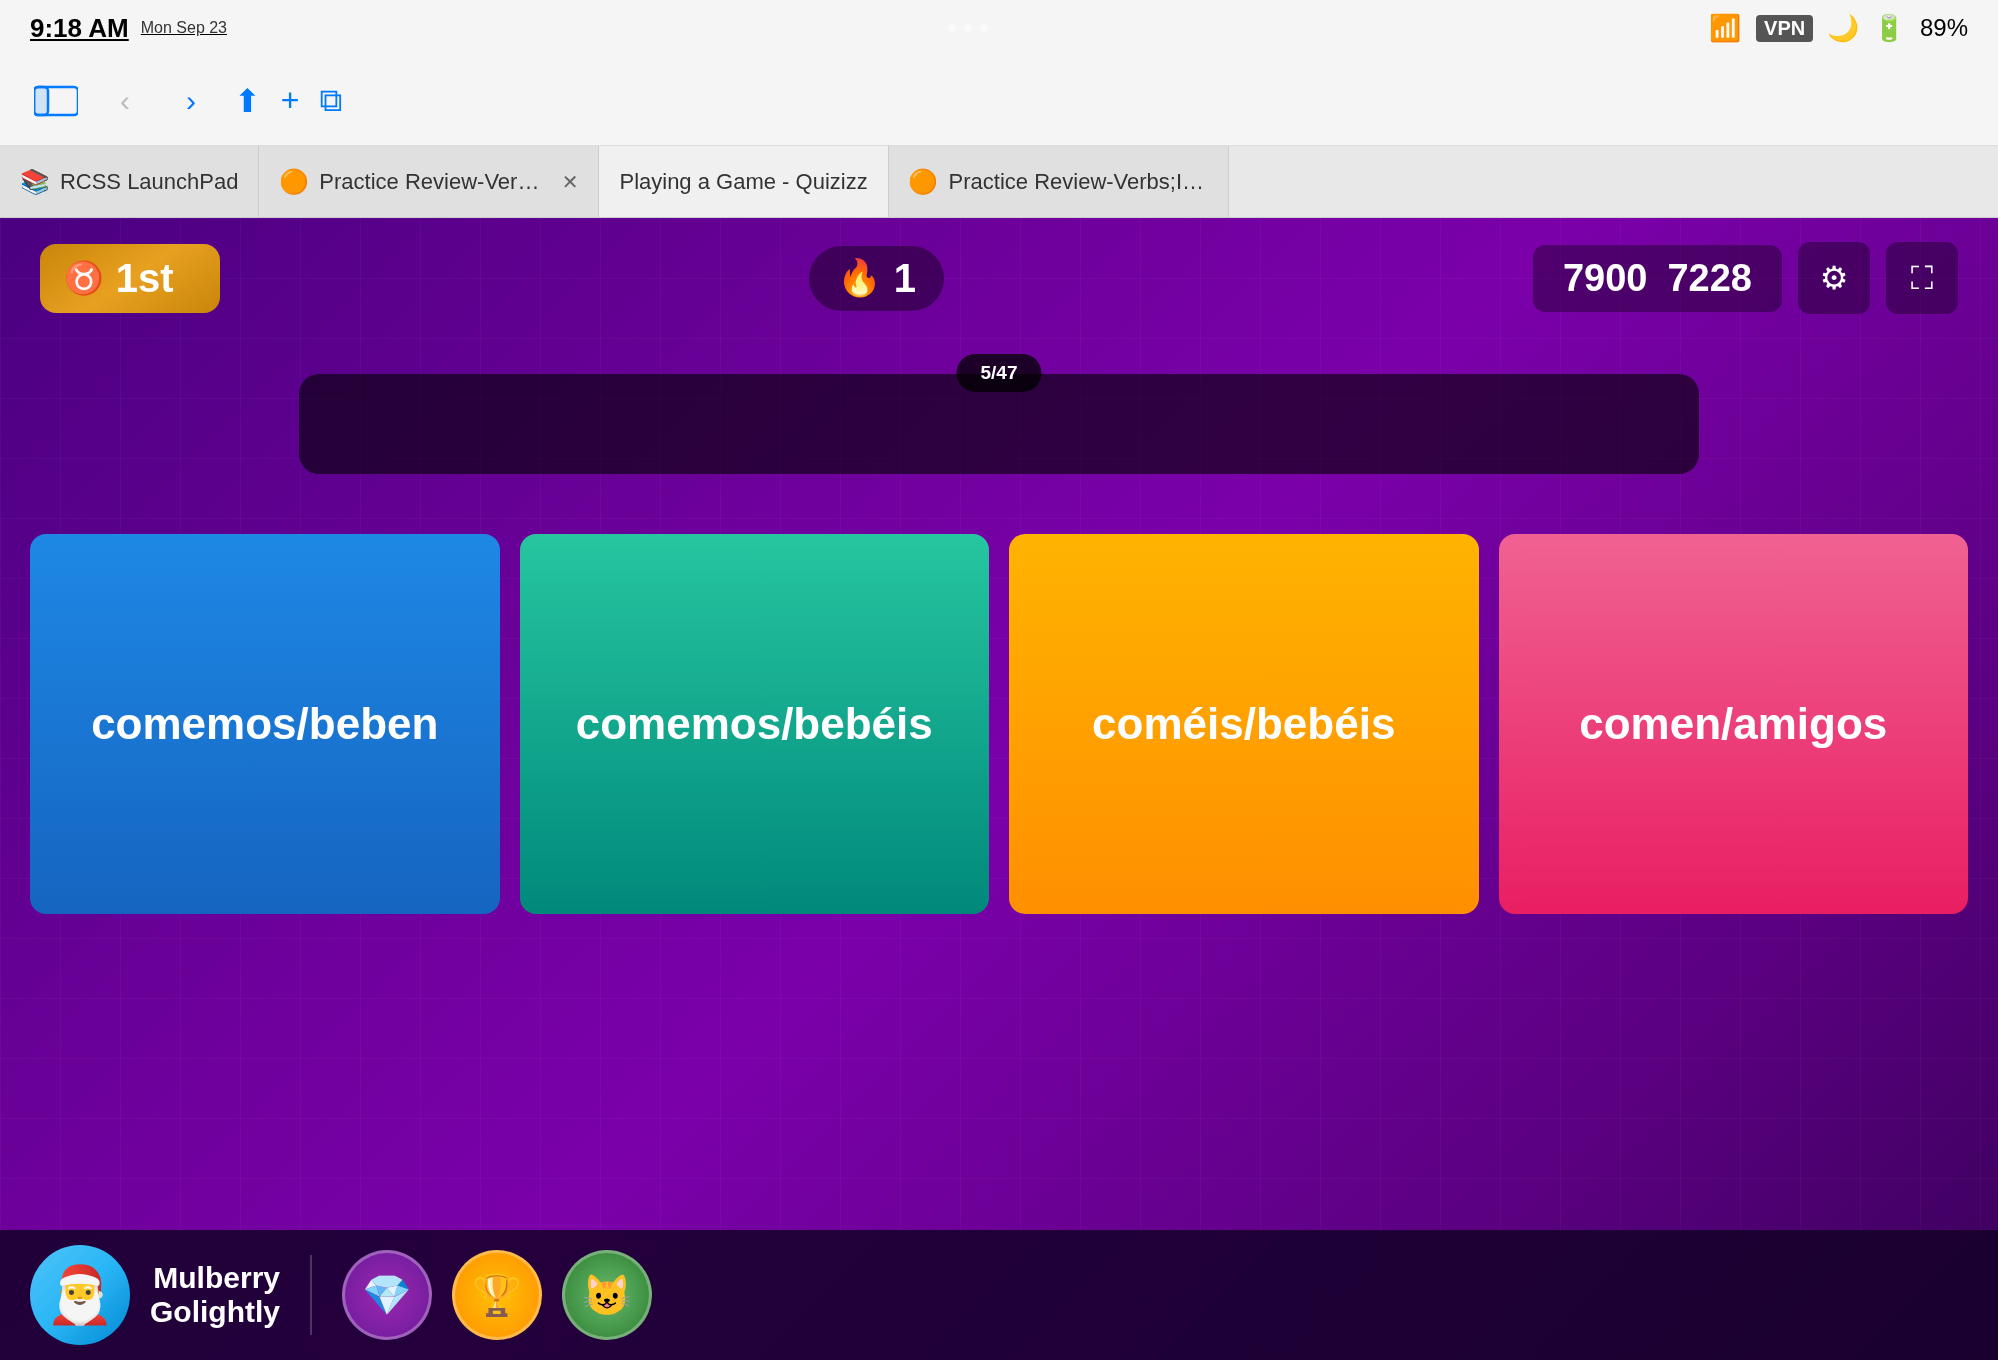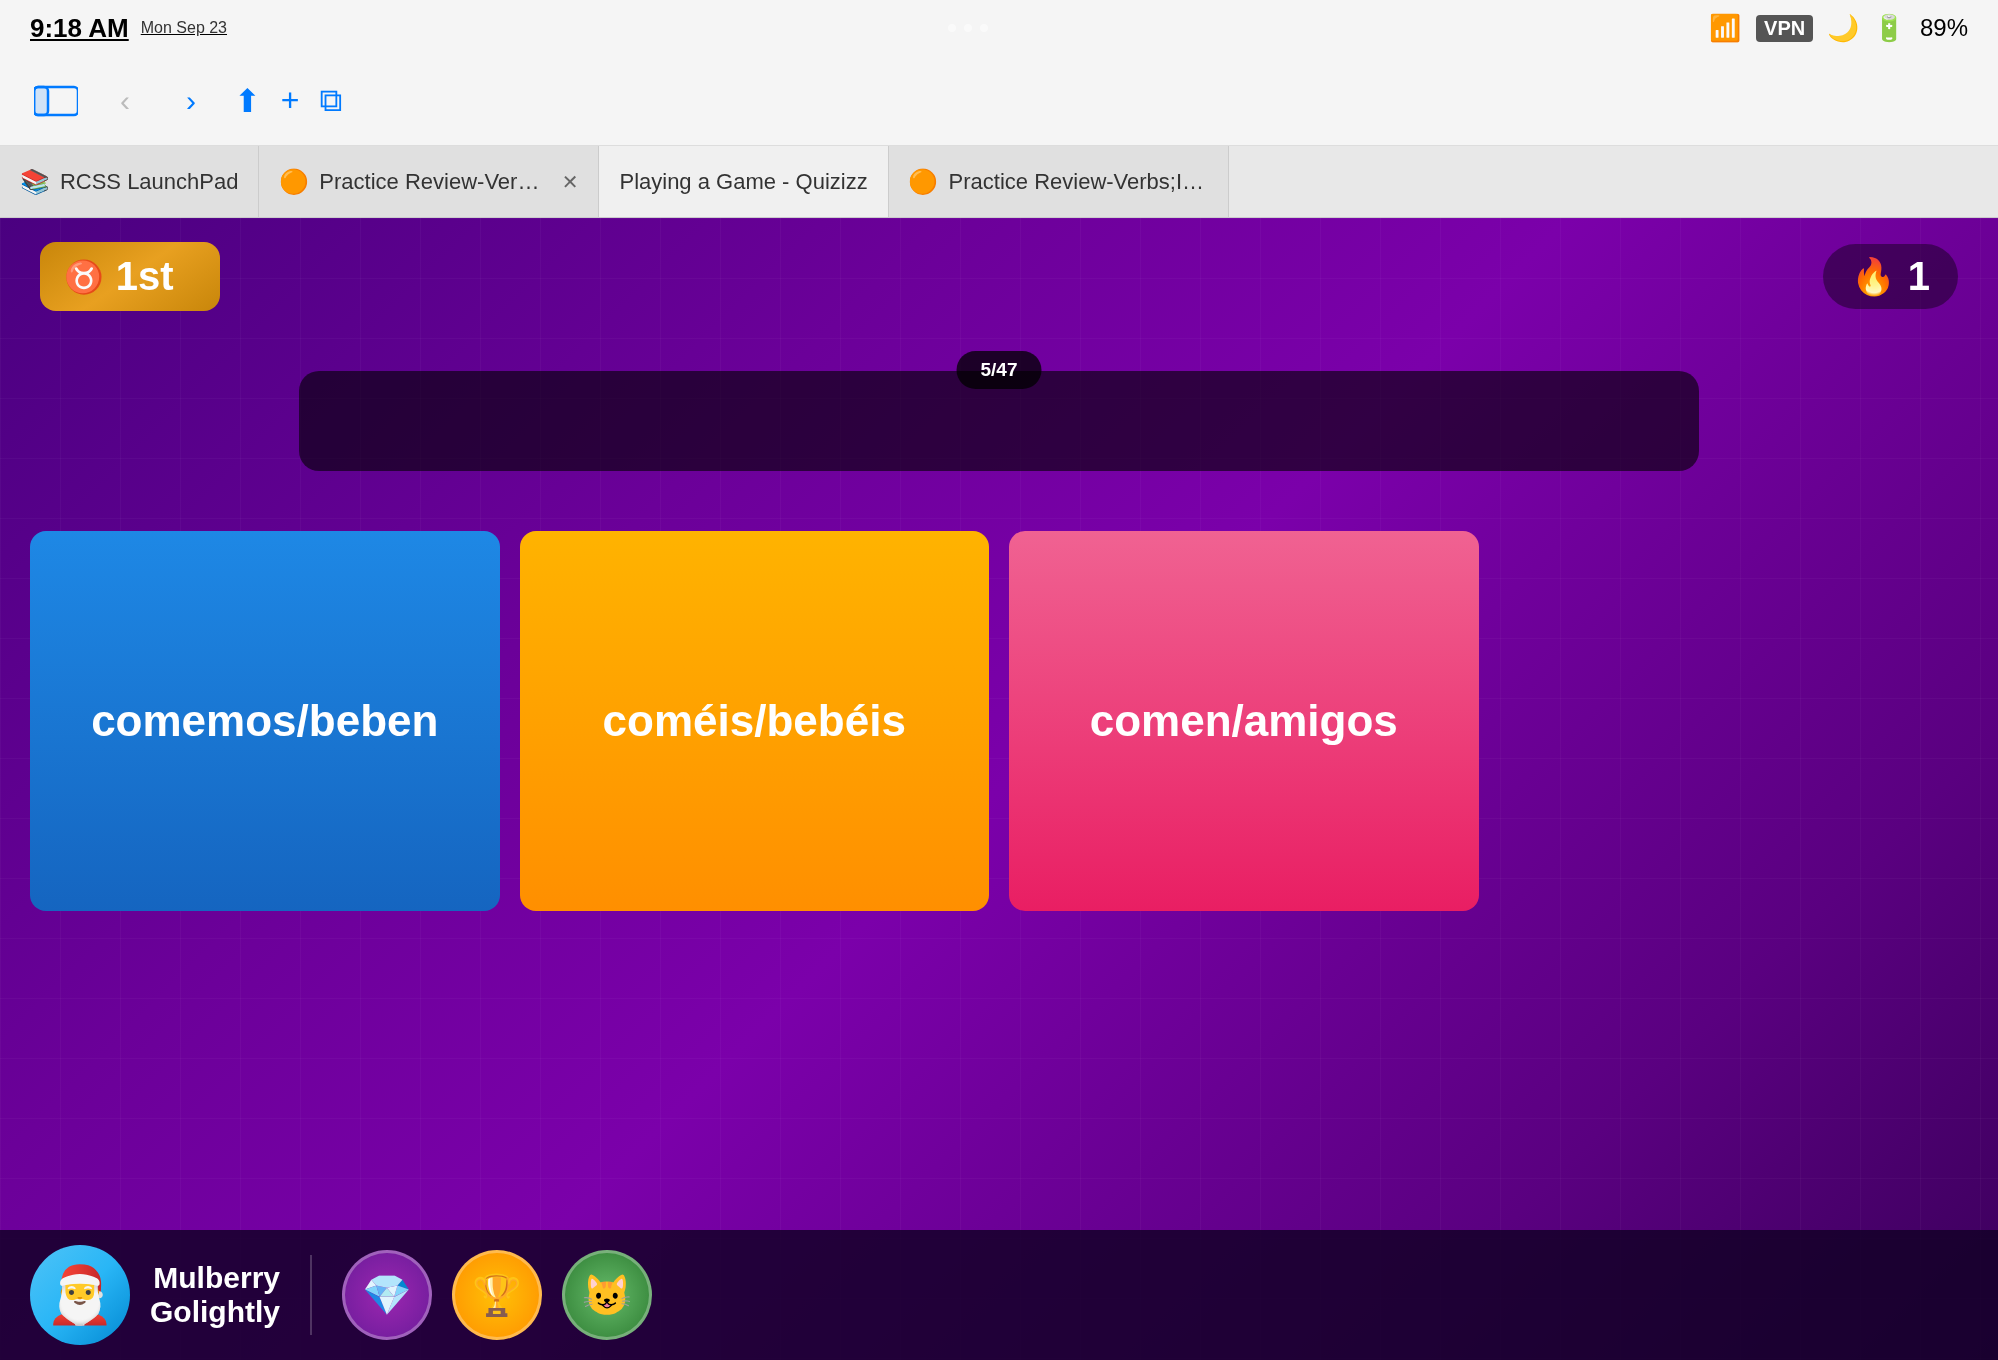--- a/index.html
+++ b/index.html
@@ -445,30 +445,39 @@
     <div class="rank-badge">
       <span class="rank-symbol">♉</span>
       <span class="rank-text">1st</span>
     </div>
 
     <div class="streak-badge">
       <span class="streak-flame">🔥</span>
       <span class="streak-count">1</span>
     </div>
 
+    <div class="score-area">
+      <div class="score-box">
+        <span class="score-value">7900</span>
+        <span class="score-value">7228</span>
+      </div>
+      <div class="hud-btn">⚙</div>
+      <div class="hud-btn">⛶</div>
+    </div>
   </div>
 
   <div class="question-wrapper">
     <div class="question-card">
       <div class="question-counter">5/47</div>
     </div>
   </div>
 
   <div class="answers-grid">
     <button class="answer-btn answer-blue">comemos/beben</button>
+    <button class="answer-btn answer-teal">comemos/bebéis</button>
     <button class="answer-btn answer-orange">coméis/bebéis</button>
     <button class="answer-btn answer-pink">comen/amigos</button>
   </div>
 
   <div class="bottom-bar">
     <div class="avatar-img">
       <span style="font-size:56px;">🎅</span>
     </div>
     <div style="display:flex;flex-direction:column;gap:4px;">
       <span class="player-name" style="white-space:pre-line;">Mulberry

